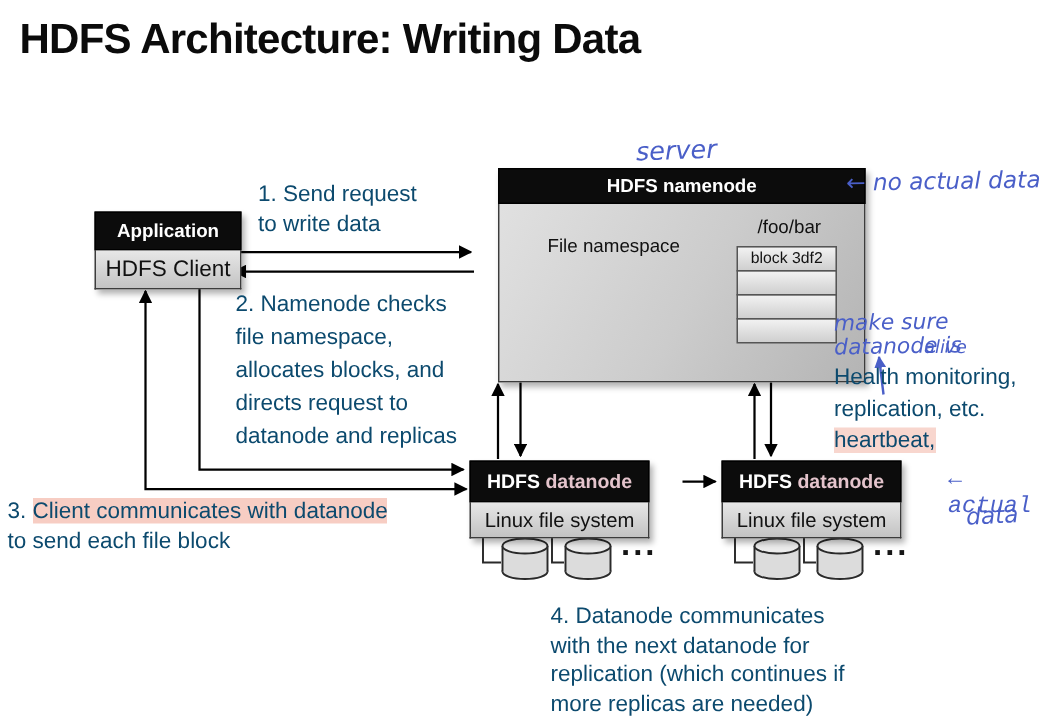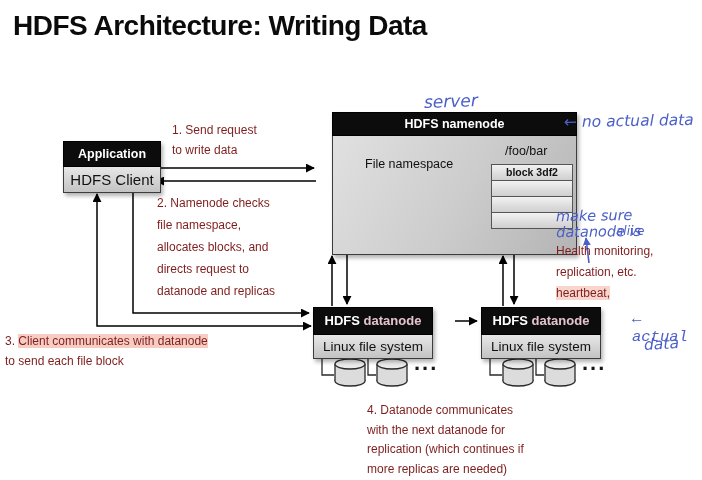--- a/index.html
+++ b/index.html
@@ -21,36 +21,36 @@
   .app-box .nodehead{font-size:12.5px;padding:5px 0;}
   .app-box .nodebody{font-size:15px;padding:4px 0;}
 
   
   .nn-box{left:332px;top:112px;width:243px;height:141px;border:1px solid #3c3c3c;
           background:linear-gradient(120deg,#e2e2e2 0%,#cccccc 55%,#b4b4b4 100%);}
   .nn-head{position:absolute;left:-1px;top:-1px;right:-1px;height:22px;line-height:22px;
            background:#0c0c0c;color:#fff;font-weight:bold;font-size:12.5px;text-align:center;border:1px solid #000;}
   .nn-fns{left:32px;top:44px;font-size:12.5px;color:#101010;}
   .nn-path{left:172px;top:31px;font-size:12.5px;color:#101010;}
-  .blocktable{left:158px;top:52px;width:82px;font-weight:bold;}
+  .blocktable{left:158px;top:52px;width:67px;}
   .blockrow{height:15px;border:1px solid #555;margin-top:-1px;
             background:linear-gradient(#f2f2f2,#cfcfcf);
             font-size:10.5px;text-align:center;line-height:15px;color:#111;}
 
   
   .dn-box{width:120px;}
   .dn-left{left:313px;top:307px;}
   .dn-right{left:481px;top:307px;}
   .dn-head{height:26px;line-height:26px;font-size:13px;}
   .dn-head .w{color:#ffffff;}
   .dn-head .p{color:#e4c4cc;}
   .dn-body{height:23px;line-height:23px;font-size:13.5px;}
 
   
-  .navy{color:#7f1d1d;font-size:12px;line-height:20px;}
+  .navy{color:#0c4a6e;font-size:15px;line-height:20px;}
   .step1{left:172px;top:120px;width:160px;}
   .step2{left:157px;top:192px;width:190px;line-height:22px;}
   .step3{left:5px;top:331px;width:320px;}
   .step4{left:367px;top:401px;width:260px;line-height:19.5px;}
   .hl{background:#f7cdc3;}
   .hl2{background:#f8d6ce;}
   .mon{left:556px;top:241px;line-height:21px;}
 
   
   .hand{font-family:"DejaVu Sans",sans-serif;font-style:italic;color:#4a5fc8;}

